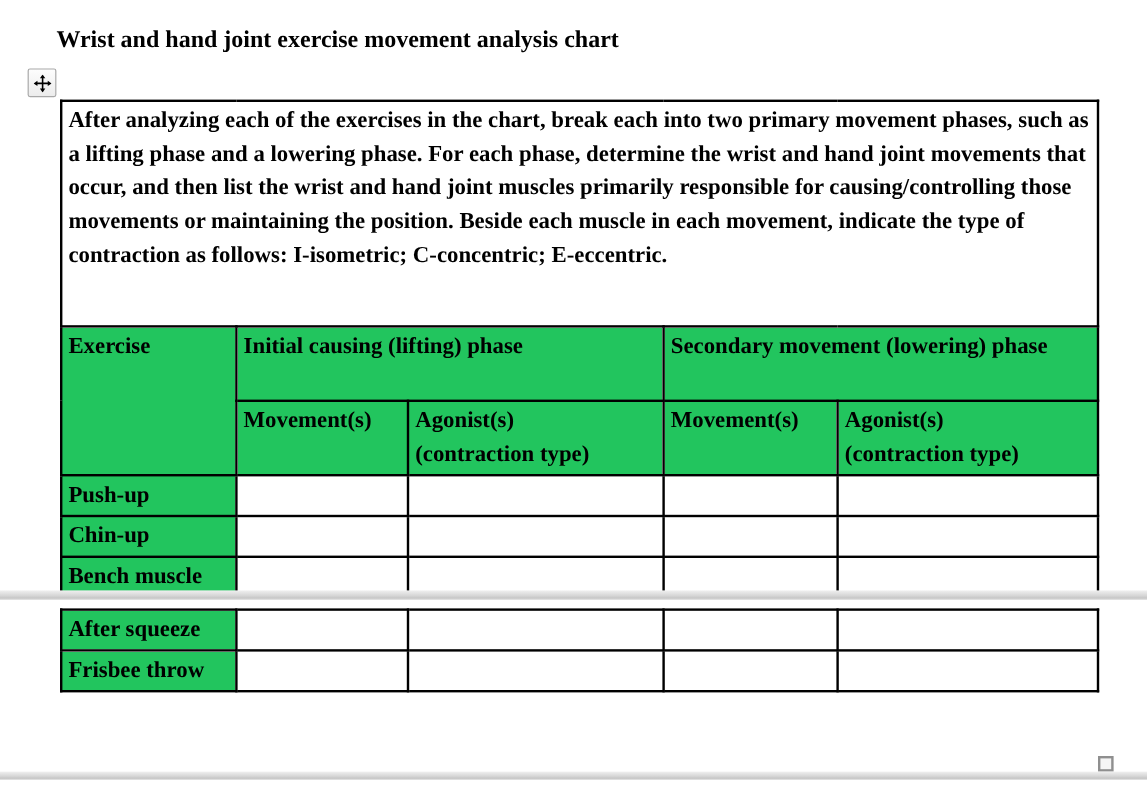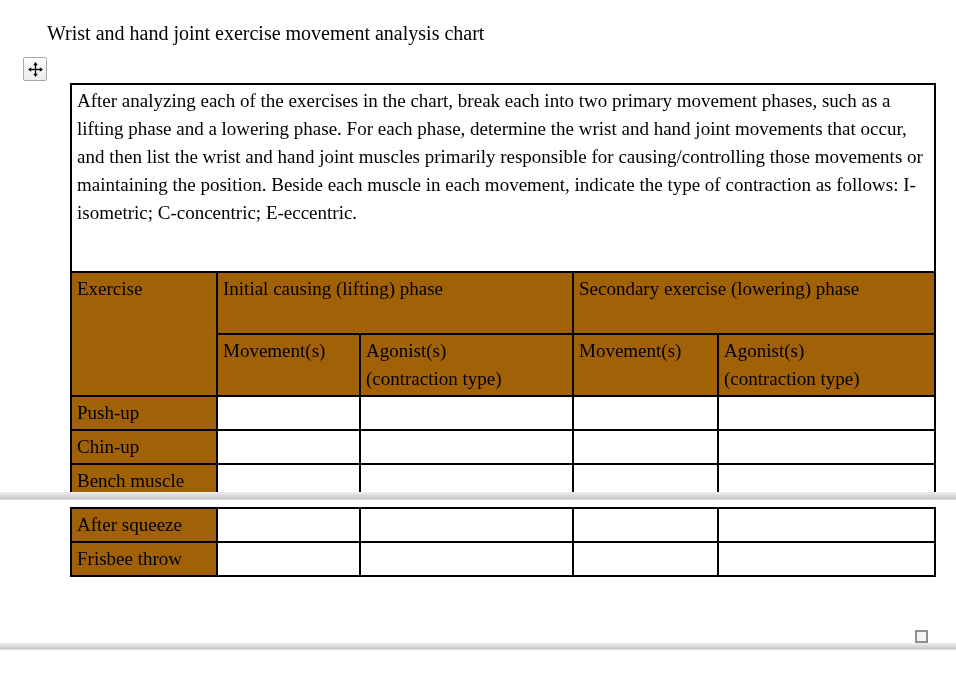--- a/index.html
+++ b/index.html
@@ -2,51 +2,52 @@
 <html><head>
 <meta charset="utf-8">
 <style>
   * { margin:0; padding:0; box-sizing:border-box; }
   html,body { background:#fff; }
   #canvas {
     position:relative; width:956px; height:676px;
     background:#ffffff; overflow:hidden;
     font-family:"Liberation Serif","DejaVu Serif",serif;
     color:#000;
+    font-weight:bold;
   }
   .doc-title {
     position:absolute; left:47px; top:20px;
     font-size:20px; line-height:26px; white-space:nowrap;
   }
   .move-handle {
     position:absolute; left:23px; top:57px; width:24px; height:24px;
     border:1px solid #a8a8a8; border-radius:2px;
     background:linear-gradient(#fdfdfd,#ececec);
     display:flex; align-items:center; justify-content:center;
     cursor:move;
   }
   .move-handle svg { display:block; }
   table.analysis {
-    position:absolute; left:70px;
+    position:absolute; left:50px;
     border-collapse:collapse; table-layout:fixed; width:864px;
     font-size:19px;
   }
   table.analysis td {
     border:2px solid #000000;
     padding:2px 5px 2px 5px;
     line-height:28px;
     vertical-align:top;
     overflow:hidden;
   }
   table.page1 { top:83px; }
   table.page2 { top:507px; }
   td.instructions {
     background:#ffffff; line-height:31px; padding:1px 7px 2px 6px;
   }
-  td.shaded { background:#a16207;margin-left:21px; }
+  td.shaded { background:#22c55e;margin-left:21px; }
   td.exercise-head { vertical-align:middle; }
   td.blank { background:#ffffff; }
   .two-line span { display:block; }
   tr.r-instr  { height:188px; }
   tr.r-head1  { height:62px; }
   tr.r-head2  { height:62px; }
   tr.r-data   { height:31px; }
   .page-break-band {
     position:absolute; left:0; width:956px;
     background:linear-gradient(to bottom,#f0f0f0 0%,#d6d6d6 55%,#c6c6c6 80%,#e8e8e8 100%);
@@ -91,21 +92,21 @@
         <col style="width:145px">
         <col style="width:217px">
     </colgroup>
     <tbody>
         <tr class="r-instr">
       <td class="instructions" colspan="5">After analyzing each of the exercises in the chart, break each into two primary movement phases, such as a lifting phase and a lowering phase. For each phase, determine the wrist and hand joint movements that occur, and then list the wrist and hand joint muscles primarily responsible for causing/controlling those movements or maintaining the position. Beside each muscle in each movement, indicate the type of contraction as follows: I-isometric; C-concentric; E-eccentric.</td>
     </tr>
     <tr class="r-head1">
       <td class="shaded exercise-head" rowspan="2">Exercise</td>
       <td class="shaded" colspan="2">Initial causing (lifting) phase</td>
-      <td class="shaded" colspan="2">Secondary exercise (lowering) phase</td>
+      <td class="shaded" colspan="2">Secondary movement (lowering) phase</td>
     </tr>
     <tr class="r-head2">
       <td class="shaded">Movement(s)</td>
       <td class="shaded two-line">
         <span>Agonist(s)</span>
         <span>(contraction type)</span>
       </td>
       <td class="shaded">Movement(s)</td>
       <td class="shaded two-line">
         <span>Agonist(s)</span>

